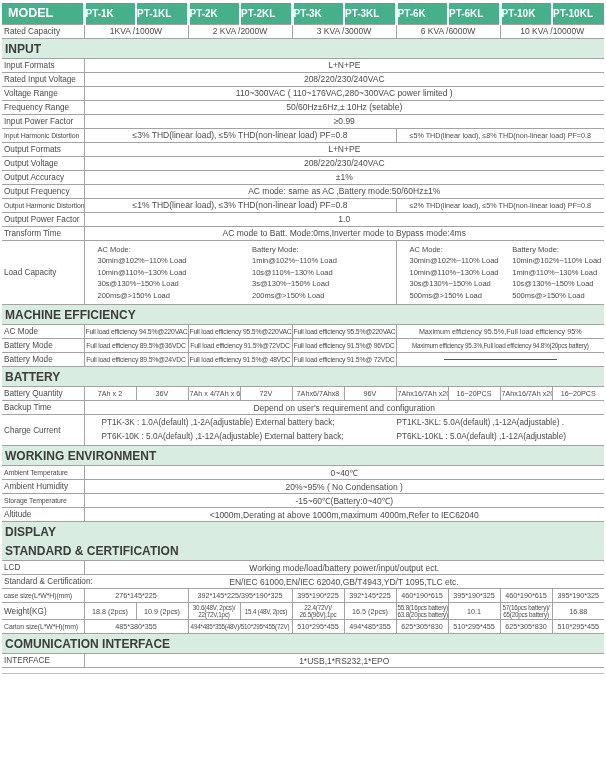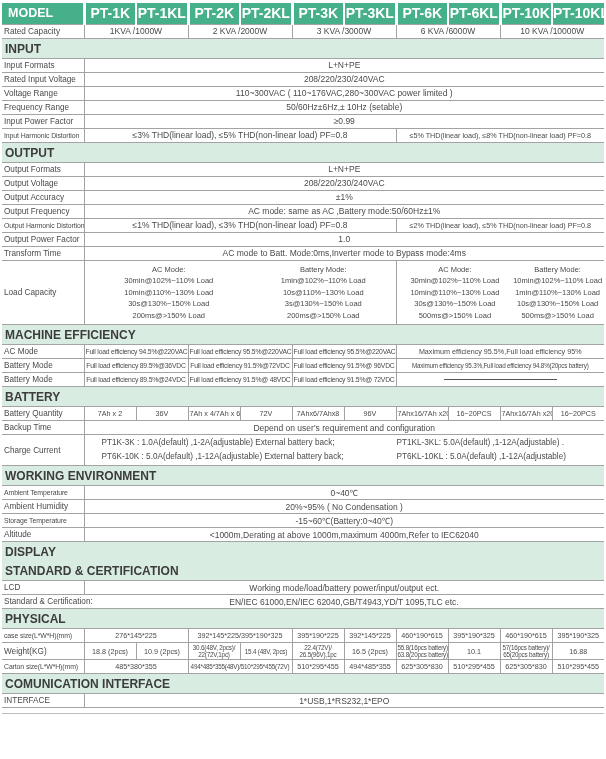--- a/index.html
+++ b/index.html
@@ -10,22 +10,22 @@
     --header-text:#ffffff;
   }
   *{box-sizing:border-box;}
   body{margin:0;background:#fff;font-family:"Liberation Sans",sans-serif;}
   .page{width:606px;height:759px;padding:3px 2px 0 2px;overflow:hidden;}
   table{border-collapse:collapse;table-layout:fixed;width:602px;}
   col.c-label{width:82px;}
   col.c-model{width:52px;}
   th.hd{
     background:var(--header-bg);color:var(--header-text);
-    font-size:14px;font-weight:bold;height:21px;padding:0;
-    white-space:nowrap;overflow:hidden;text-align:center;
+    font-size:10px;font-weight:bold;height:21px;padding:0;
+    white-space:nowrap;overflow:hidden;text-align:left;
     border-left:2px solid #fff;
   }
   th.hd.first{border-left:none;text-align:left;padding-left:6px;font-size:12.5px;}
   th.hd.grp{border-left-width:3px;}
   td{color:var(--text);vertical-align:middle;}
   .lbl{
     font-size:8.2px;text-align:left;padding:1px 1px 1px 2px;height:14px;
     white-space:nowrap;overflow:hidden;
     border-top:1px solid var(--border);border-bottom:1px solid var(--border);
   }
@@ -39,21 +39,21 @@
   .val.sm{font-size:7.2px;}
   .val.xs{font-size:6.8px;letter-spacing:-0.2px;}
   .val.xxs{font-size:6.3px;letter-spacing:-0.2px;}
   tr.nosep .val{border-left:none;}
   tr.nosep .lbl{overflow:visible;}
   .band{
     background:var(--band-bg);font-weight:bold;font-size:12px;color:#3c3c3c;
     text-align:left;padding:3px 2px 2px 3px;height:16px;border:none;
   }
   .cols{display:flex;width:100%;}
-  .colblk{flex:1;text-align:center;padding:2px 0 2px 12px;}
+  .colblk{flex:1;text-align:left;padding:2px 0 2px 12px;}
   .colblk div{font-size:7.5px;line-height:11.5px;white-space:nowrap;}
   .pair{display:flex;padding-left:16px;font-size:8.2px;line-height:14px;white-space:nowrap;text-align:left;}
   .pair span:first-child{min-width:295px;display:inline-block;}
   .dash{height:0;border-top:1px solid #555;width:55%;margin:0 auto;}
   .bottom-line{width:602px;border-top:1px solid #bdbdbd;margin-top:5px;}
 </style>
 </head>
 <body>
 
 <div class="page">
@@ -115,23 +115,20 @@
           <td colspan="10" class="val">50/60Hz±6Hz,± 10Hz (setable)</td>
         </tr>
         <tr>
           <td class="lbl">Input Power Factor</td>
           <td colspan="10" class="val">≥0.99</td>
         </tr>
         <tr>
           <td class="lbl xs">Input Harmonic Distortion</td>
           <td colspan="6" class="val">≤3% THD(linear load), ≤5% THD(non-linear load) PF=0.8</td>
           <td colspan="4" class="val sm">≤5% THD(linear load), ≤8% THD(non-linear load) PF=0.8</td>
-        </tr>
-        <tr>
-          <td colspan="11" class="band">OUTPUT</td>
         </tr>
         <tr>
           <td class="lbl">Output Formats</td>
           <td colspan="10" class="val">L+N+PE</td>
         </tr>
         <tr>
           <td class="lbl">Output Voltage</td>
           <td colspan="10" class="val">208/220/230/240VAC</td>
         </tr>
         <tr>
@@ -280,23 +277,20 @@
         </tr>
         <tr>
           <td class="lbl">LCD</td>
           <td colspan="10" class="val">Working mode/load/battery power/input/output ect.</td>
         </tr>
         <tr class="nosep">
           <td class="lbl">Standard &amp; Certification:</td>
           <td colspan="10" class="val">EN/IEC 61000,EN/IEC 62040,GB/T4943,YD/T 1095,TLC etc.</td>
         </tr>
         <tr>
-          <td colspan="11" class="band">PHYSICAL</td>
-        </tr>
-        <tr>
           <td class="lbl xs">case size(L*W*H)(mm)</td>
           <td colspan="2" class="val sm">276*145*225</td>
           <td colspan="2" class="val sm">392*145*225/395*190*325</td>
           <td colspan="1" class="val sm">395*190*225</td>
           <td colspan="1" class="val sm">392*145*225</td>
           <td colspan="1" class="val sm">460*190*615</td>
           <td colspan="1" class="val sm">395*190*325</td>
           <td colspan="1" class="val sm">460*190*615</td>
           <td colspan="1" class="val sm">395*190*325</td>
         </tr>

